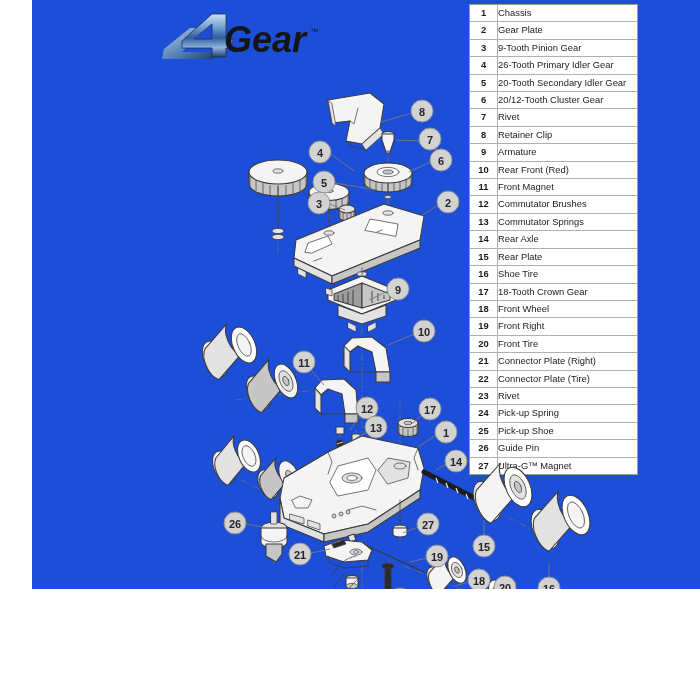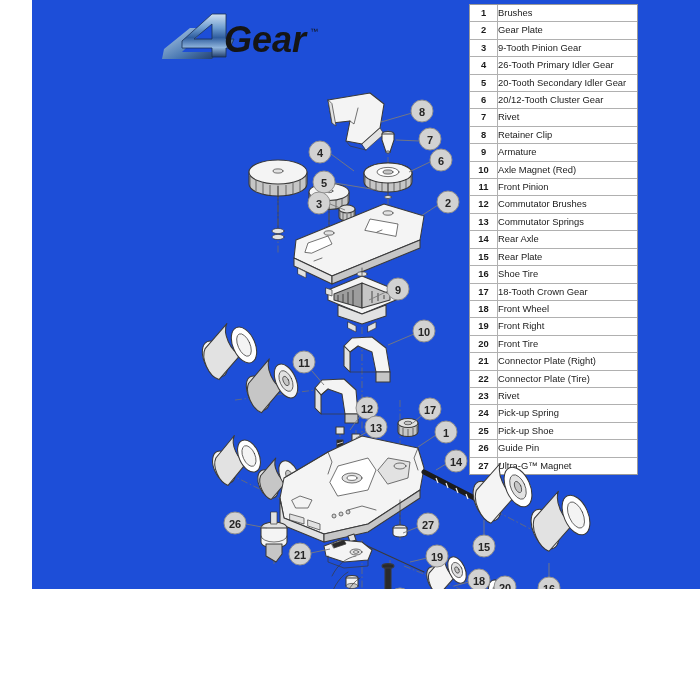--- a/index.html
+++ b/index.html
@@ -157,21 +157,21 @@
       <text x="64" y="40" font-family="&quot;Liberation Sans&quot;, sans-serif" font-size="36" font-weight="bold" font-style="italic" fill="#151515">Gear</text>
       <text x="150" y="22" font-family="&quot;Liberation Sans&quot;, sans-serif" font-size="8" fill="#151515">™</text>
     </svg>
   </div>
 
   <div id="parts-list">
     <table class="parts-table">
       <tbody id="parts-rows">
           <tr>
             <td class="pn">1</td>
-            <td class="pd">Brushes</td>
+            <td class="pd">Chassis</td>
           </tr>
           <tr>
             <td class="pn">2</td>
             <td class="pd">Gear Plate</td>
           </tr>
           <tr>
             <td class="pn">3</td>
             <td class="pd">9-Tooth Pinion Gear</td>
           </tr>
           <tr>
@@ -193,25 +193,25 @@
           <tr>
             <td class="pn">8</td>
             <td class="pd">Retainer Clip</td>
           </tr>
           <tr>
             <td class="pn">9</td>
             <td class="pd">Armature</td>
           </tr>
           <tr>
             <td class="pn">10</td>
-            <td class="pd">Axle Magnet (Red)</td>
+            <td class="pd">Rear Front (Red)</td>
           </tr>
           <tr>
             <td class="pn">11</td>
-            <td class="pd">Front Pinion</td>
+            <td class="pd">Front Magnet</td>
           </tr>
           <tr>
             <td class="pn">12</td>
             <td class="pd">Commutator Brushes</td>
           </tr>
           <tr>
             <td class="pn">13</td>
             <td class="pd">Commutator Springs</td>
           </tr>
           <tr>

